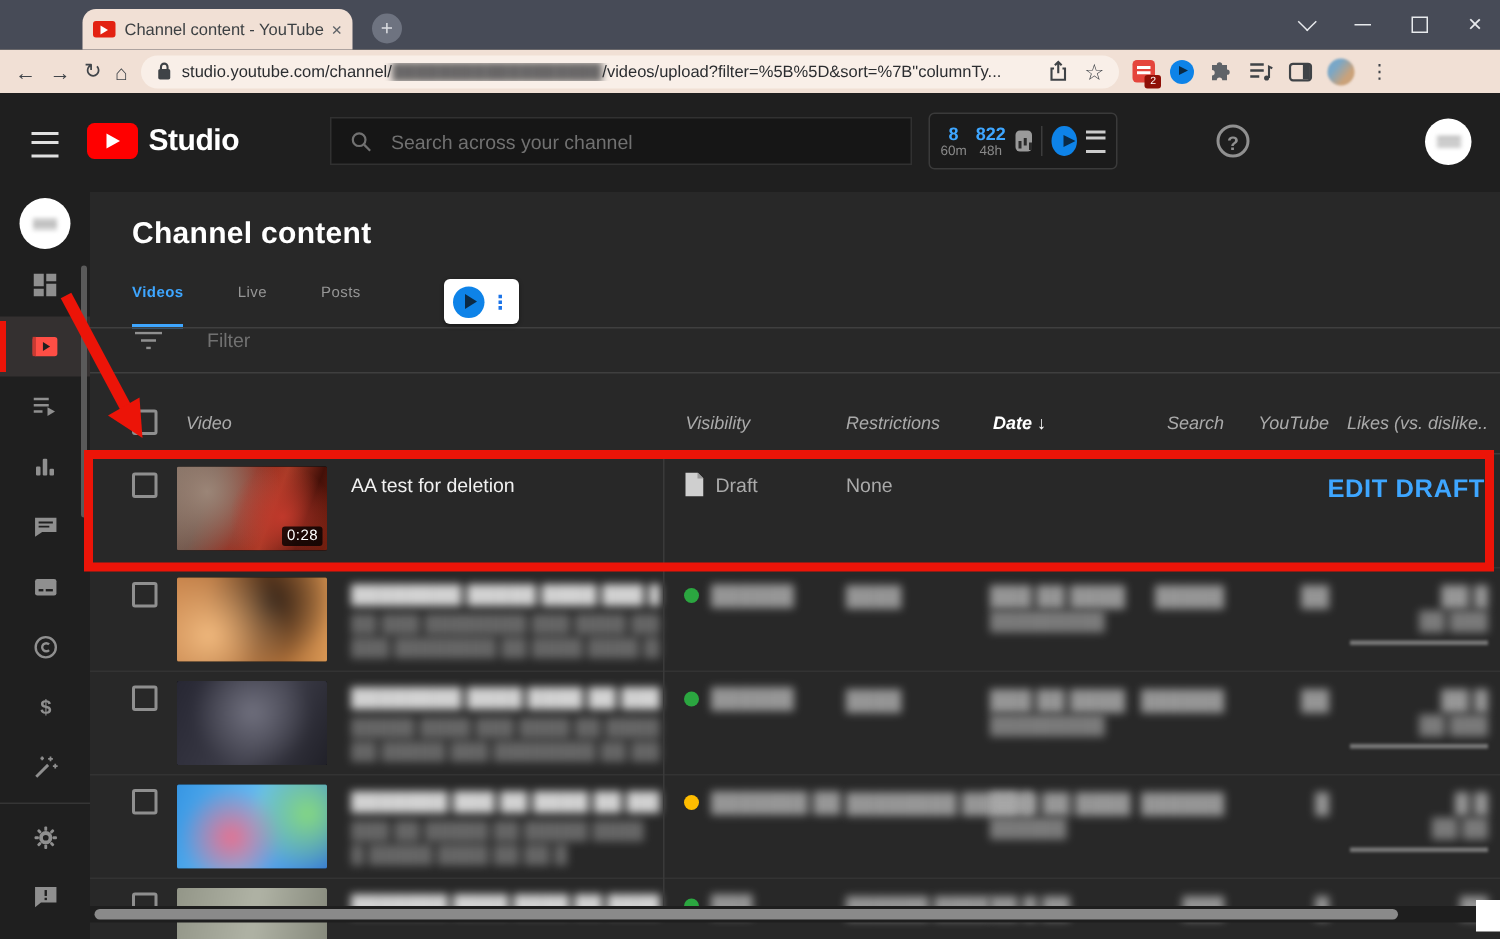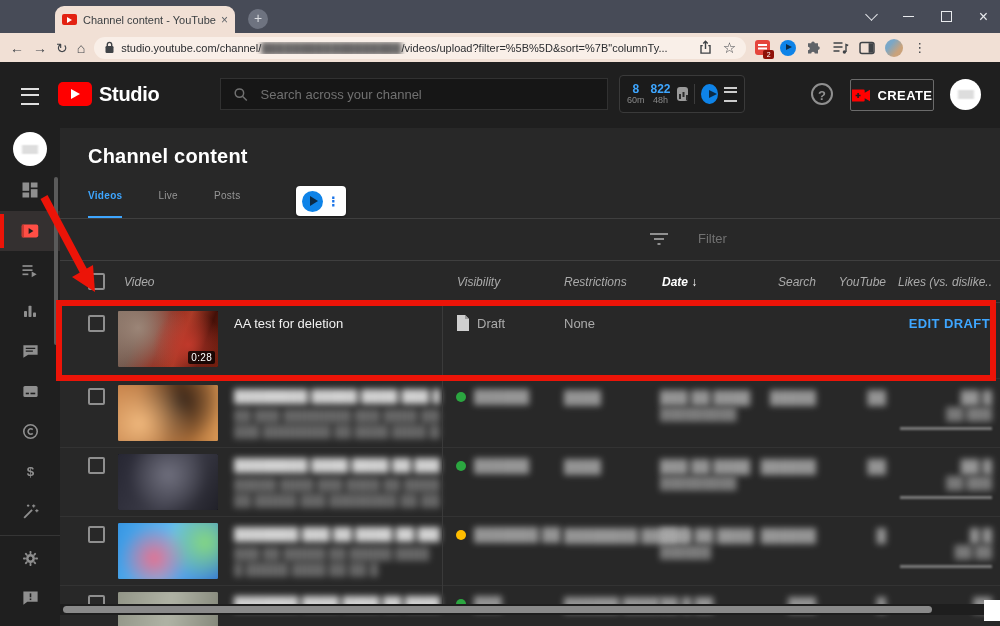--- a/index.html
+++ b/index.html
@@ -94,22 +94,22 @@
   .tabs{position:absolute;left:28px;top:62px;display:flex;gap:36px;height:29px;}
   .tab-item{font-size:10px;color:#969696;letter-spacing:.3px;height:29px;box-sizing:border-box;}
   .tab-item.active{color:var(--accent,#3ea6ff);border-bottom:3px solid var(--accent,#3ea6ff);font-weight:bold;}
   .tabs-line{position:absolute;left:0;right:0;top:90px;height:1px;background:#3f3f3f;}
   .ext-pill{position:absolute;left:236px;top:58px;width:50px;height:30px;background:#fff;border-radius:4px;
         display:flex;align-items:center;justify-content:center;gap:4px;box-shadow:0 1px 3px rgba(0,0,0,.4);}
   .pill-blue{width:21px;height:21px;border-radius:50%;background:#0e83e8;position:relative;}
   .pill-blue:after{content:"";position:absolute;left:8px;top:5.5px;border-left:8px solid #0b2a45;
         border-top:5px solid transparent;border-bottom:5px solid transparent;}
   .pill-dots{color:#1a73e8;font-size:13px;font-weight:bold;line-height:1;}
-  .filter-row{position:absolute;left:0;right:0;top:89px;height:43px;border-bottom:1px solid #3f3f3f;
-        display:flex;align-items:center;justify-content:flex-end;}
+  .filter-row{position:absolute;left:0;right:0;top:77px;height:43px;border-bottom:1px solid #3f3f3f;
+        display:flex;align-items:center;}
   .filter-icon{margin-left:30px;}
   .filter-row input{background:transparent;border:0;outline:0;margin-left:28px;color:#ddd;font-size:13px;width:300px;
         font-family:inherit;}
   .filter-row input::placeholder{color:#717171;}
   .thead{position:absolute;left:0;right:0;top:134px;height:40px;border-bottom:1px solid #3f3f3f;font-size:12px;color:#aaa;}
   .thead>div{position:absolute;top:13px;white-space:nowrap;font-style:italic;}
   .rows{position:absolute;left:0;right:0;top:174px;bottom:0;overflow:hidden;}
   .vrow{position:relative;border-bottom:1px solid #333;}
   .cb{position:absolute;left:28px;width:17px;height:17px;border:2px solid #8f8f8f;border-radius:2px;box-sizing:border-box;}
   .thumb{position:absolute;left:58px;width:100px;height:56px;border-radius:1px;overflow:hidden;background:#000;}
@@ -123,21 +123,21 @@
   .cell{position:absolute;font-size:13px;color:#aaa;white-space:nowrap;}
   .c-vis{left:396px;display:flex;align-items:center;gap:8px;}
   .c-restr{left:504px;}
   .c-date{left:600px;}
   .c-sub{font-size:12px;color:#8a8a8a;}
   .r-views{right:184px;text-align:right;}
   .r-comm{right:114px;text-align:right;}
   .r-likes{right:8px;text-align:right;}
   .likes-bar{position:absolute;right:8px;width:92px;height:3px;background:#7a7a7a;filter:blur(1px);}
   .dot{width:10px;height:10px;border-radius:50%;flex:none;}
-  .edit-draft{position:absolute;right:10px;top:14px;color:var(--accent,#3ea6ff);font-size:13px;font-weight:bold;
+  .edit-draft{position:absolute;right:10px;top:14px;color:var(--accent,#3ea6ff);font-size:17px;font-weight:bold;
         letter-spacing:.4px;}
   .blur{filter:blur(3px);opacity:.85;}
   .col-divider{position:absolute;left:382px;top:174px;width:1px;height:302px;background:#3a3a3a;}
   .hscroll-track{position:absolute;left:0;right:0;top:476px;height:11px;background:#1e1e1e;}
   .hscroll-thumb{position:absolute;left:3px;top:478px;width:869px;height:7px;background:#8a8a8a;border-radius:3.5px;}
   .white-corner{position:absolute;right:0;top:472px;width:16px;height:21px;background:#fff;}
   .annot{position:absolute;left:0;top:0;width:1000px;height:626px;pointer-events:none;}
   .ic{display:block;}
 </style>
 </head>
@@ -226,27 +226,20 @@
       <span class="stat">
         <b>822</b>
           <span>48h</span>
       </span>
       <span class="stat-chart"></span>
       <span class="wdiv"></span>
       <span class="wblue"></span>
       <span class="wburger"></span>
     </div>
     <div class="help">?</div>
-    <div class="create-btn">
-      <svg class="ic" width="18" height="13" viewBox="0 0 18 13">
-        <path d="M0 .5h11.5a1.2 1.2 0 0 1 1.2 1.2v2L18 .8v11.4l-5.3-2.9v2a1.2 1.2 0 0 1-1.2 1.2H0z" fill="#f00"></path>
-        <path d="M3.6 6.5h5M6.1 4v5" stroke="#202020" stroke-width="1.6"></path>
-      </svg>
-      <span class="create-label">CREATE</span>
-    </div>
     <div class="hd-avatar">
       <span class="avatar-smudge"></span>
     </div>
   </div>
 
   <div class="app">
 
     <div class="sidebar">
       <div class="sb-avatar">
         <span class="avatar-smudge"></span>

